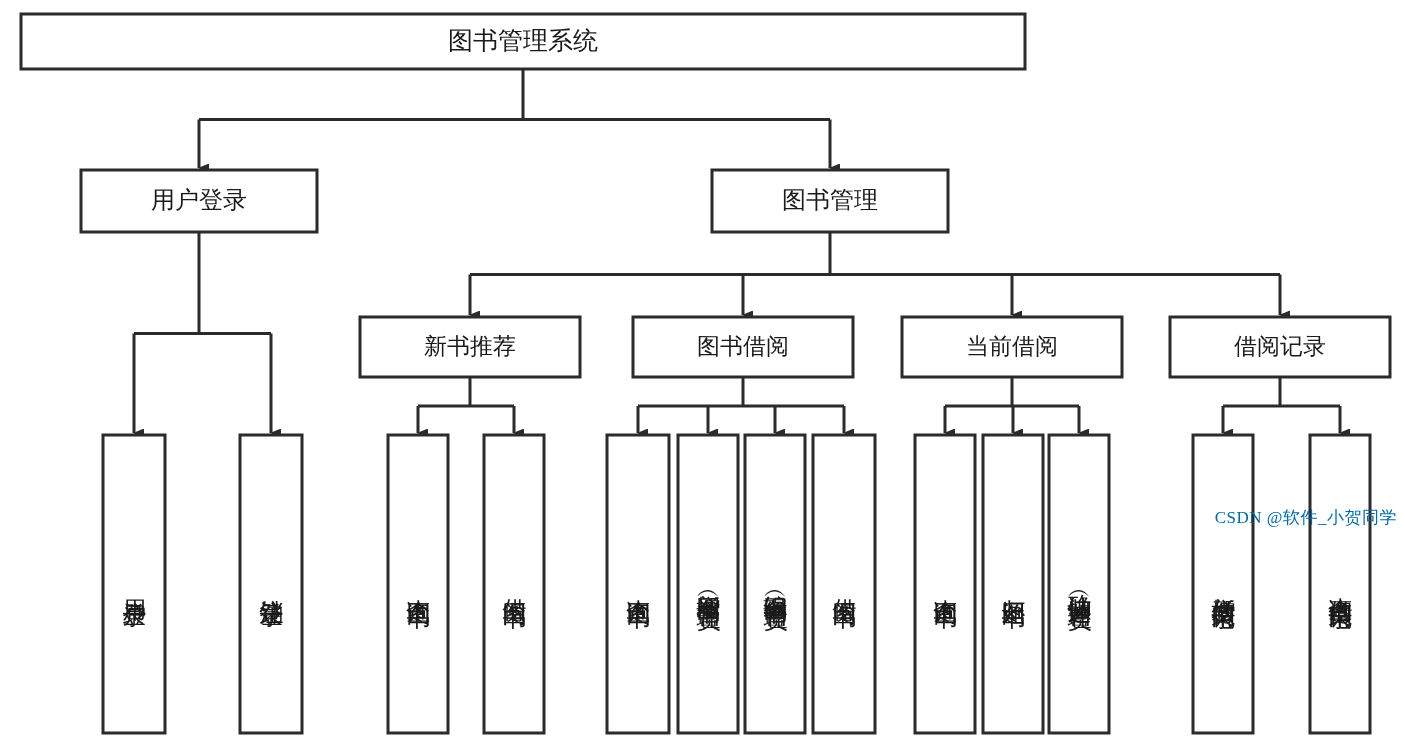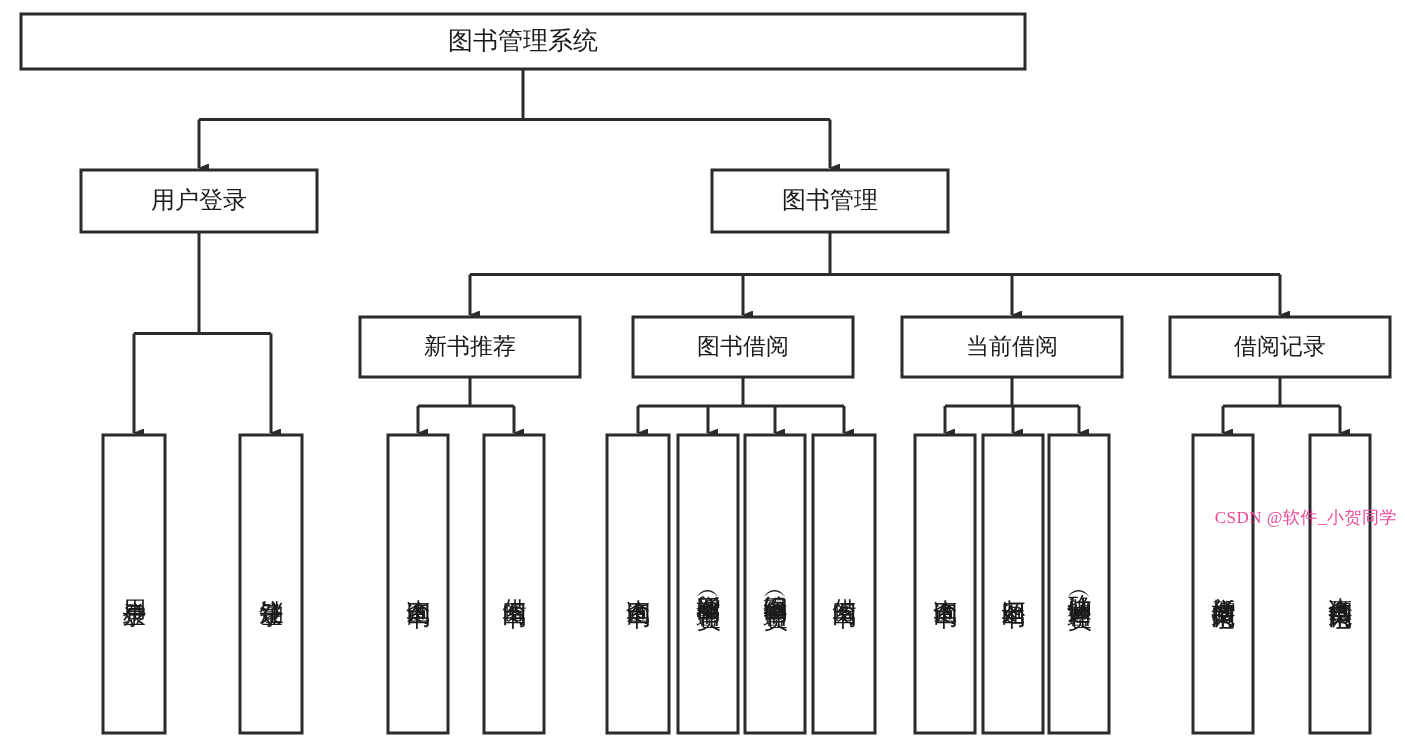--- a/index.html
+++ b/index.html
@@ -33,21 +33,21 @@
     letter-spacing:2px;
     color:#1a1a1a;
     white-space:nowrap;
     pointer-events:none;
   }
   #watermark{
     position:absolute;
     right:8px;
     bottom:6px;
     font-size:17px;
-    color:#ec4899;
+    color:#0369a1;
     font-family:"Liberation Serif","DejaVu Serif",serif;
     letter-spacing:0.5px;
     white-space:nowrap;
   }
 </style>
 </head>
 <body>
 
 <div id="diagram-root">
 

